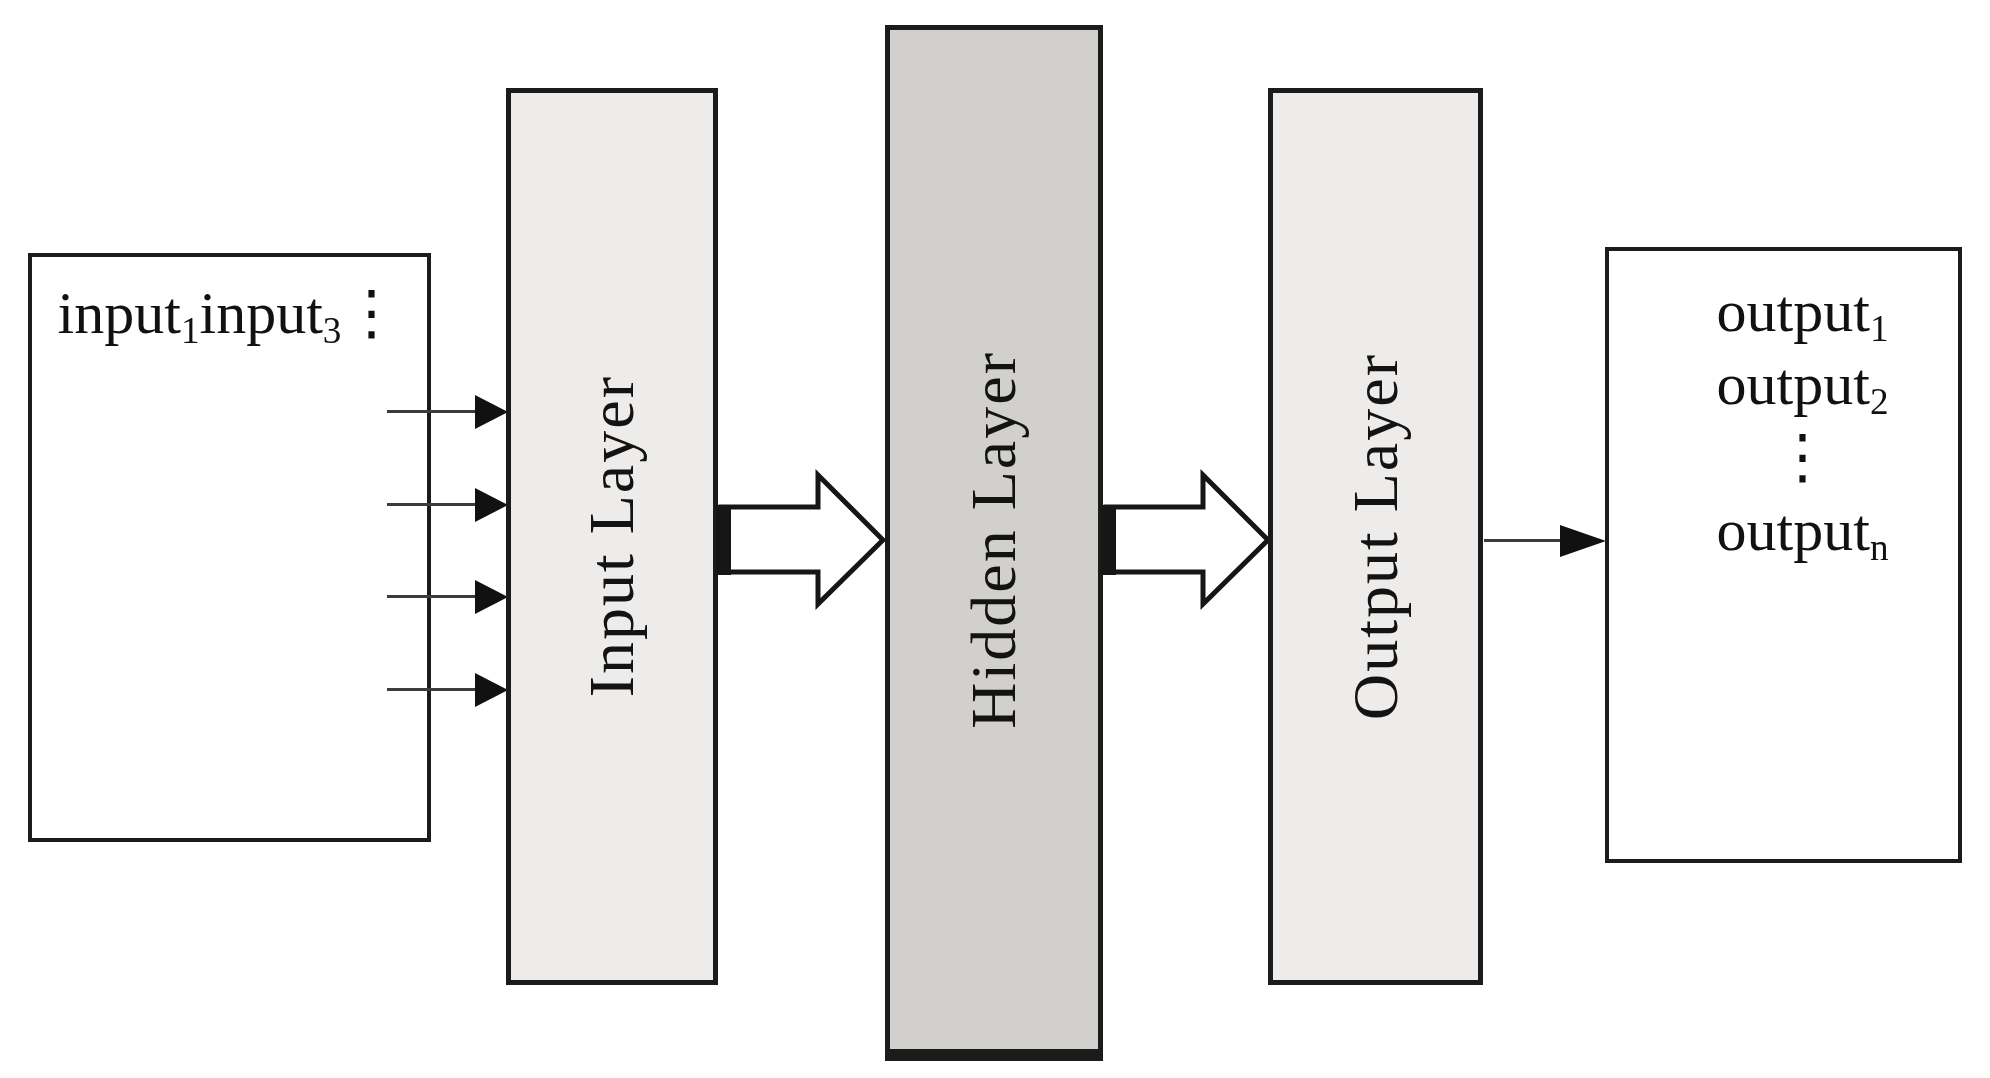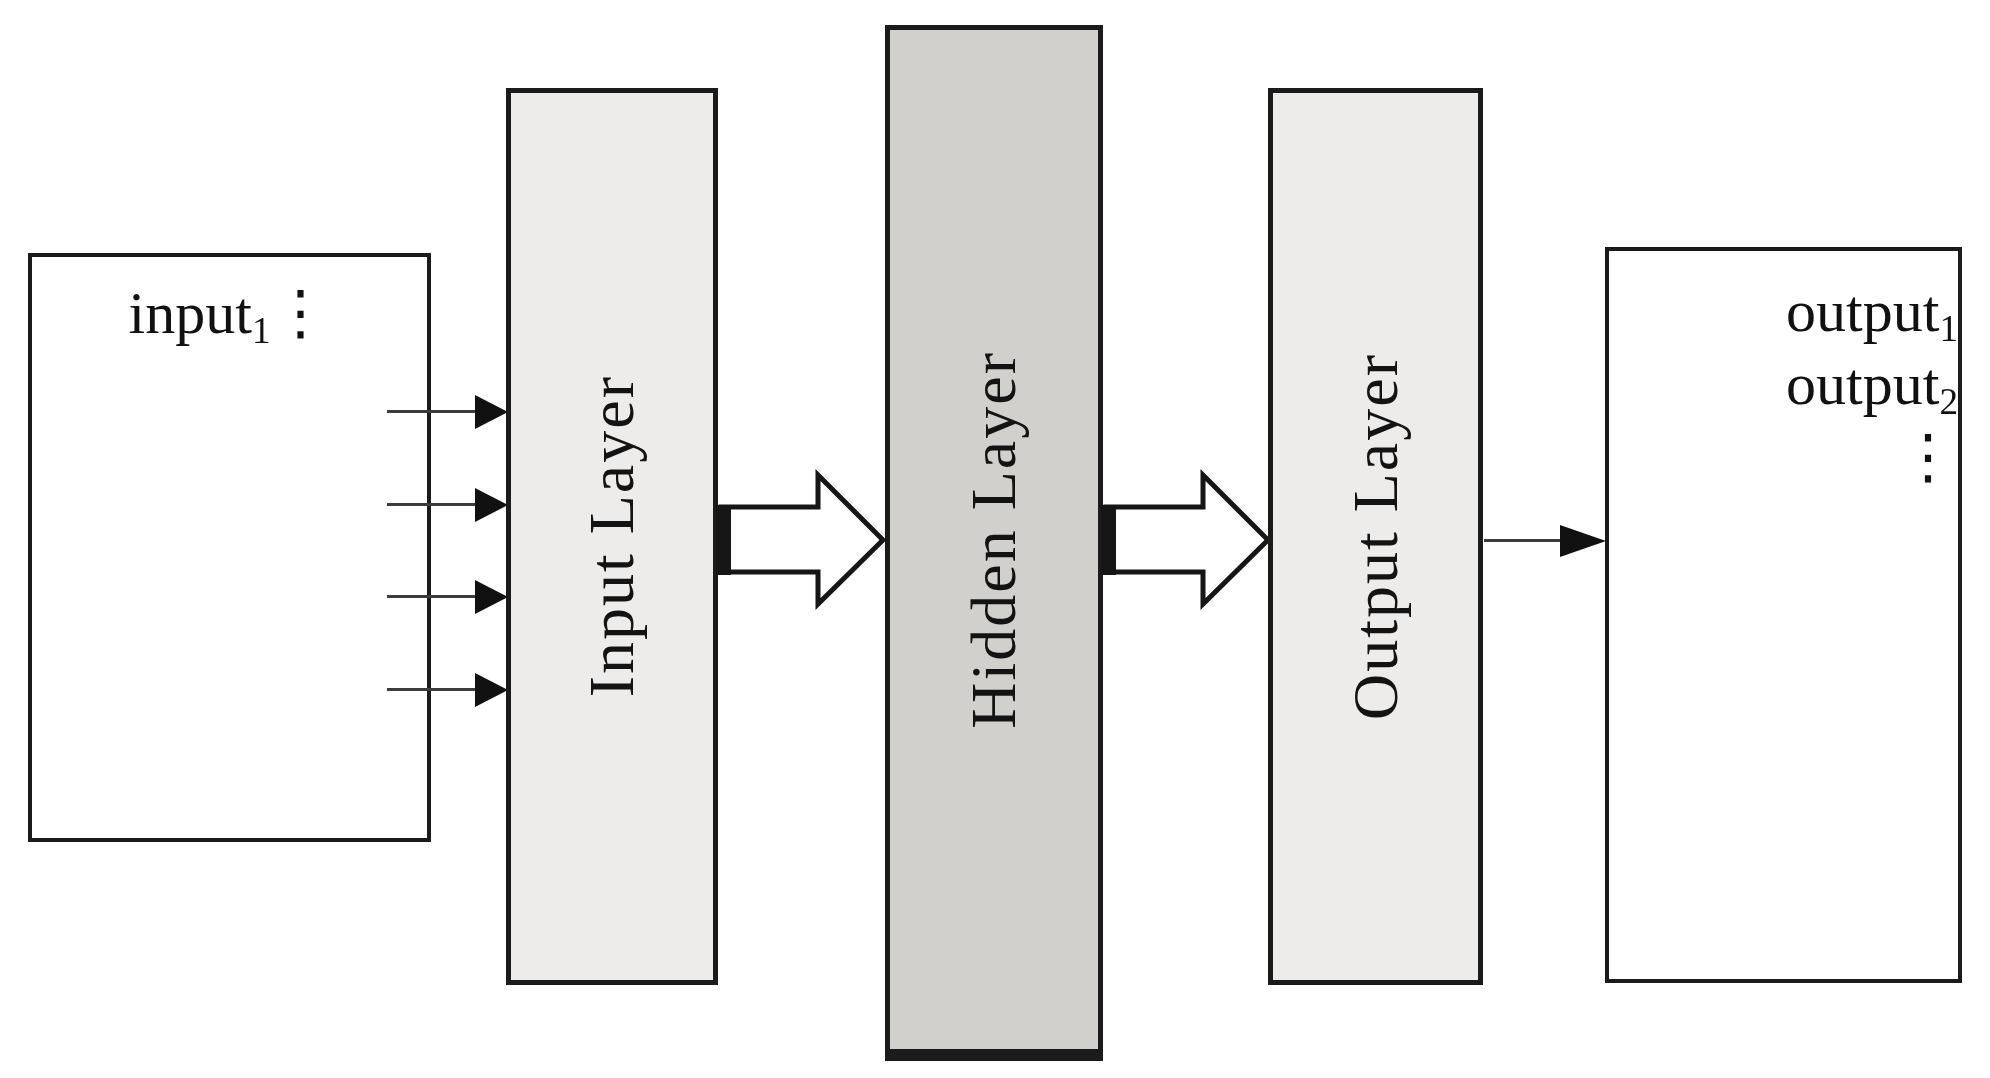--- a/index.html
+++ b/index.html
@@ -31,23 +31,23 @@
     display: flex;
     flex-direction: row;
     justify-content: center;
     padding-top: 10px;
     text-align: center;
   }
   .input-box .line { line-height: 93px; height: 93px; }
 
   .output-box {
     left: 1605px; top: 247px;
-    width: 357px; height: 736px;
+    width: 357px; height: 616px;
     padding: 24px 0 0 38px;
-    text-align: right;
+    text-align: center;
   }
   .output-box .line { line-height: 73px; height: 73px; }
 
   .line .sub {
     font-size: 0.62em;
     position: relative;
     top: 0.28em;
   }
   
   .line:nth-child(5) .sub { font-style: italic; }
@@ -100,20 +100,21 @@
   
   .block-arrow { position: absolute; top: 463px; width: 170px; height: 150px; }
 </style>
 </head>
 <body>
 
 <div class="stage">
 
   <div class="io-box input-box">
     <div class="line"><span>input</span><span class="sub">1</span></div>
+    <div class="line"><span>input</span><span class="sub">3</span></div>
     <div class="line"><span>⋮</span><span class="sub"></span></div>
   </div>
 
   <div class="sarrow in-arrow" style="top:395px">
       <div class="shaft"></div>
       <div class="head"></div>
     </div>
   <div class="sarrow in-arrow" style="top:488px">
       <div class="shaft"></div>
       <div class="head"></div>
@@ -151,15 +152,16 @@
 
   <div class="sarrow out-arrow">
       <div class="shaft"></div>
       <div class="head"></div>
     </div>
 
   <div class="io-box output-box">
     <div class="line"><span>output</span><span class="sub">1</span></div>
     <div class="line"><span>output</span><span class="sub">2</span></div>
     <div class="line"><span>⋮</span><span class="sub"></span></div>
+    <div class="line"><span>output</span><span class="sub">n</span></div>
   </div>
 
 </div>
 
 </body></html>

